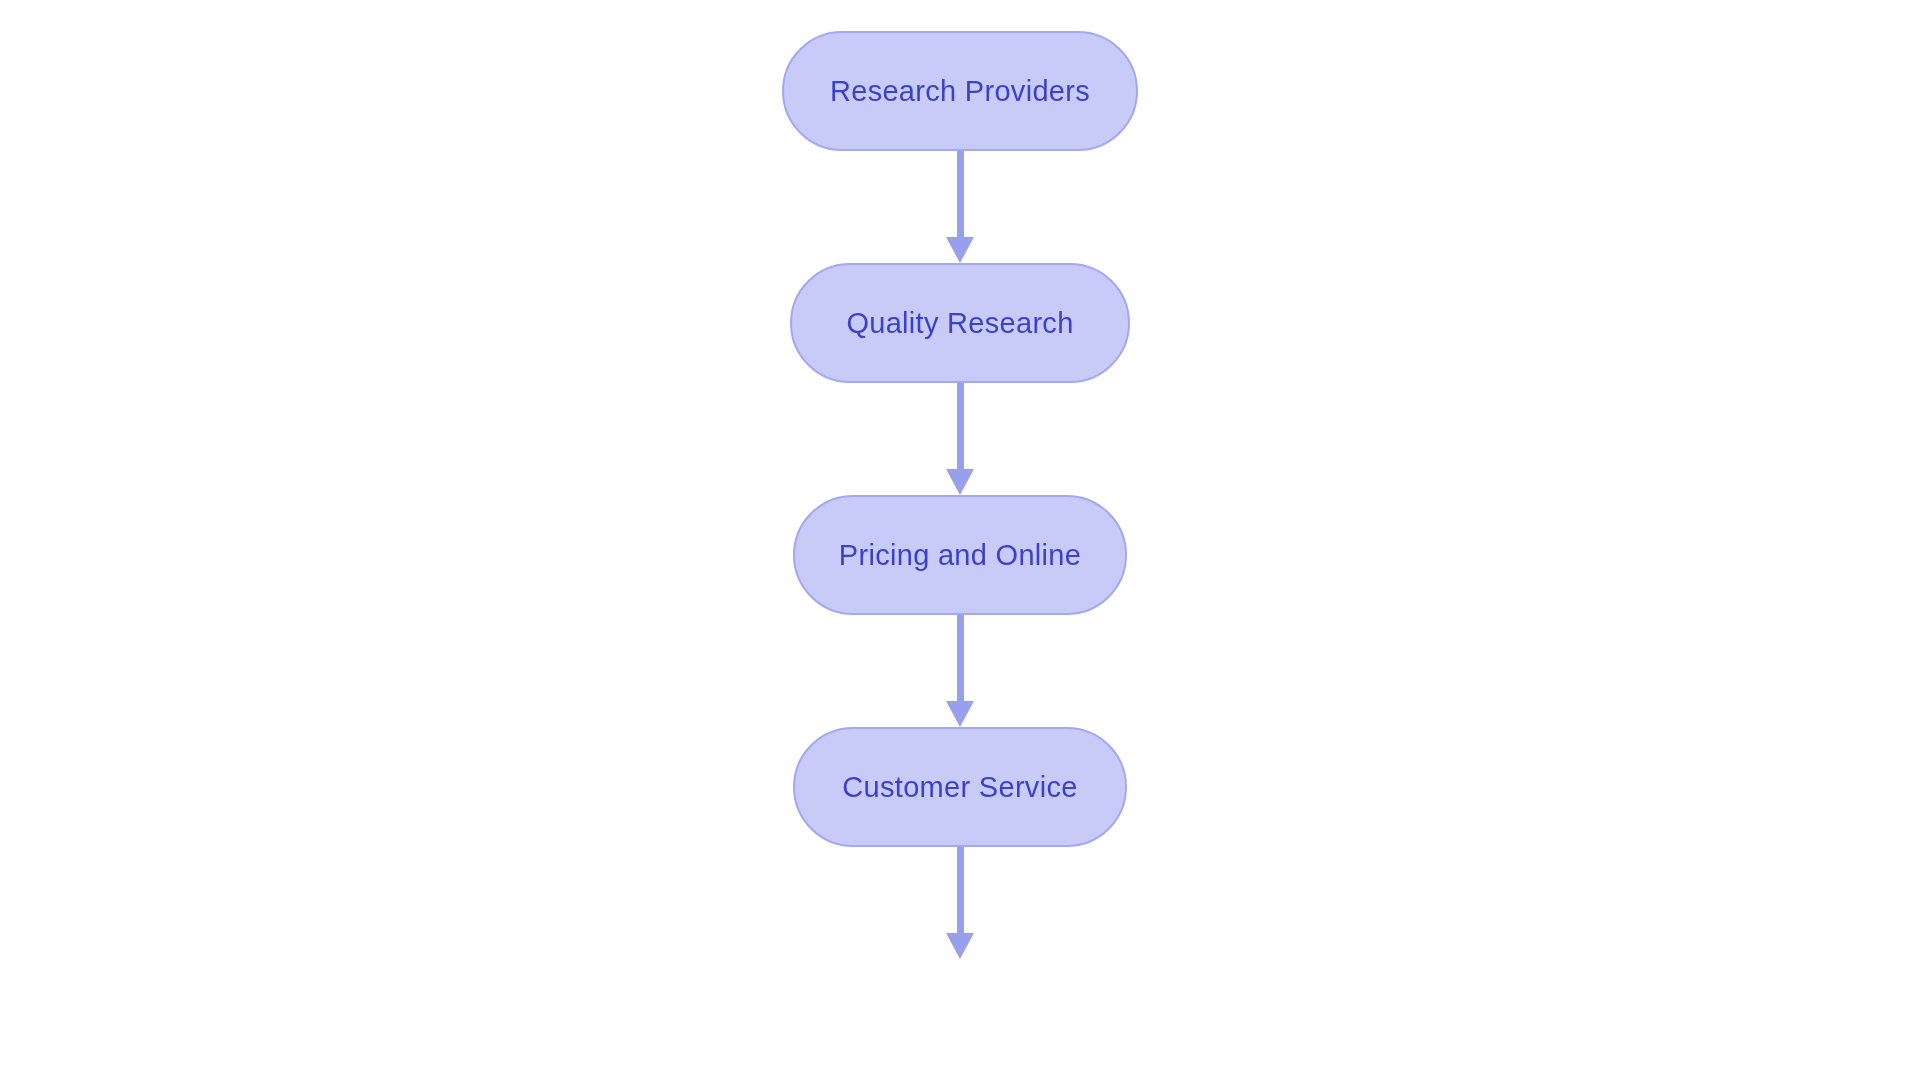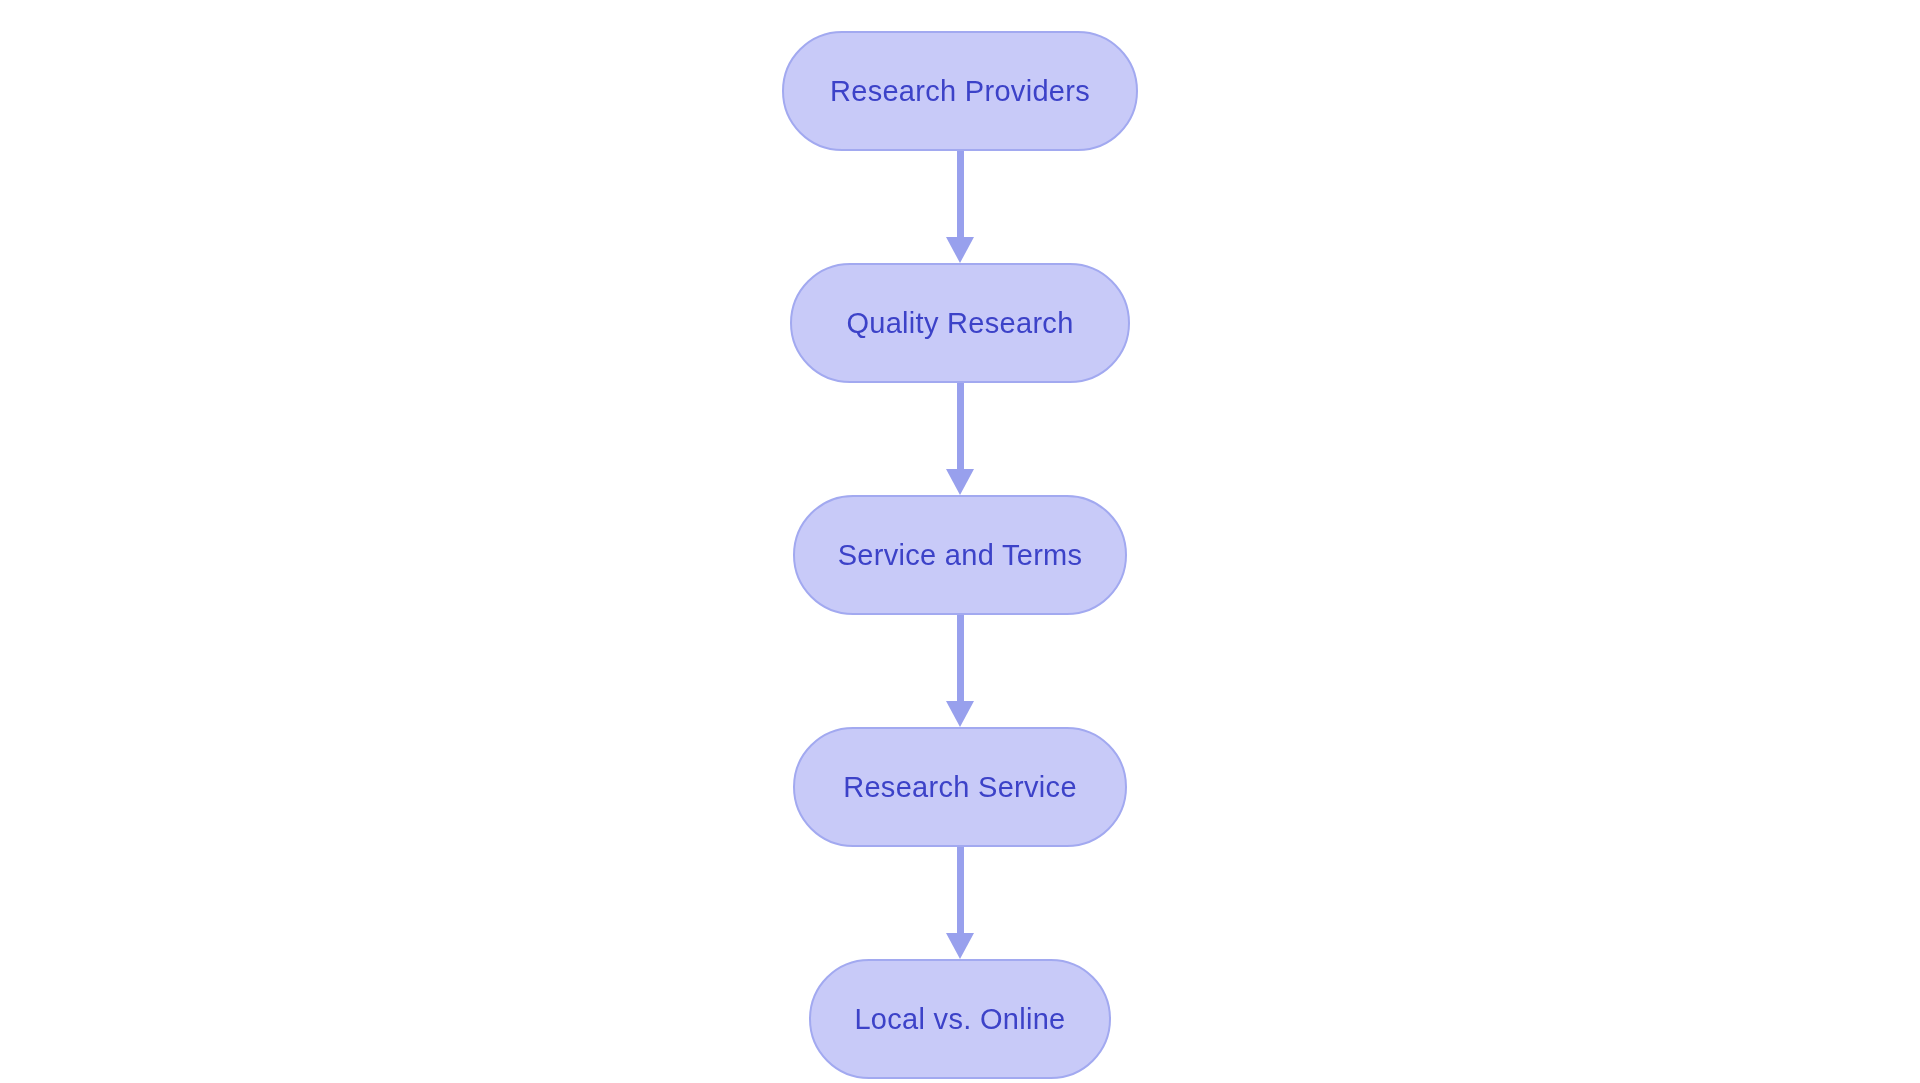--- a/index.html
+++ b/index.html
@@ -91,34 +91,31 @@
   <div class="node node-2">
     <span>Quality Research</span>
   </div>
 
   <div class="arrow arrow-2">
     <div class="arrow-line"></div>
     <div class="arrow-head"></div>
   </div>
 
   <div class="node node-3">
-    <span>Service and Terms</span>
+    <span>Pricing and Online</span>
   </div>
 
   <div class="arrow arrow-3">
     <div class="arrow-line"></div>
     <div class="arrow-head"></div>
   </div>
 
   <div class="node node-4">
-    <span>Research Service</span>
+    <span>Customer Service</span>
   </div>
 
   <div class="arrow arrow-4">
     <div class="arrow-line"></div>
     <div class="arrow-head"></div>
   </div>
 
-  <div class="node node-5">
-    <span>Local vs. Online</span>
-  </div>
 
 </div>
 
 </body></html>

